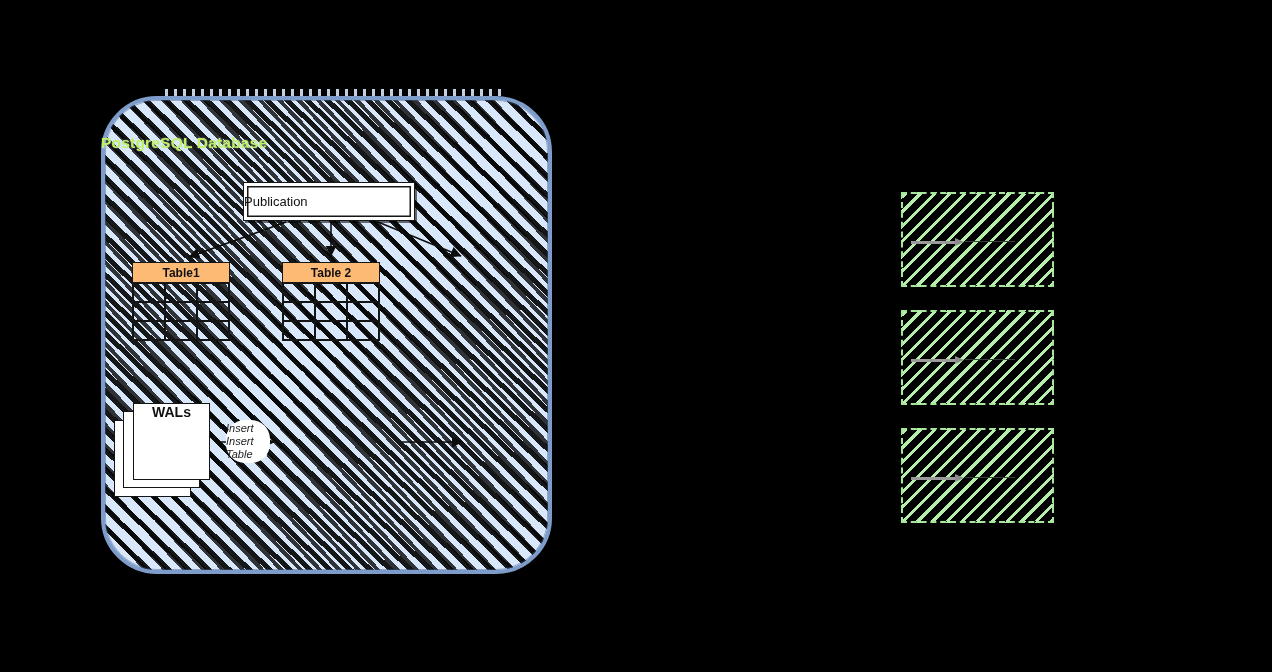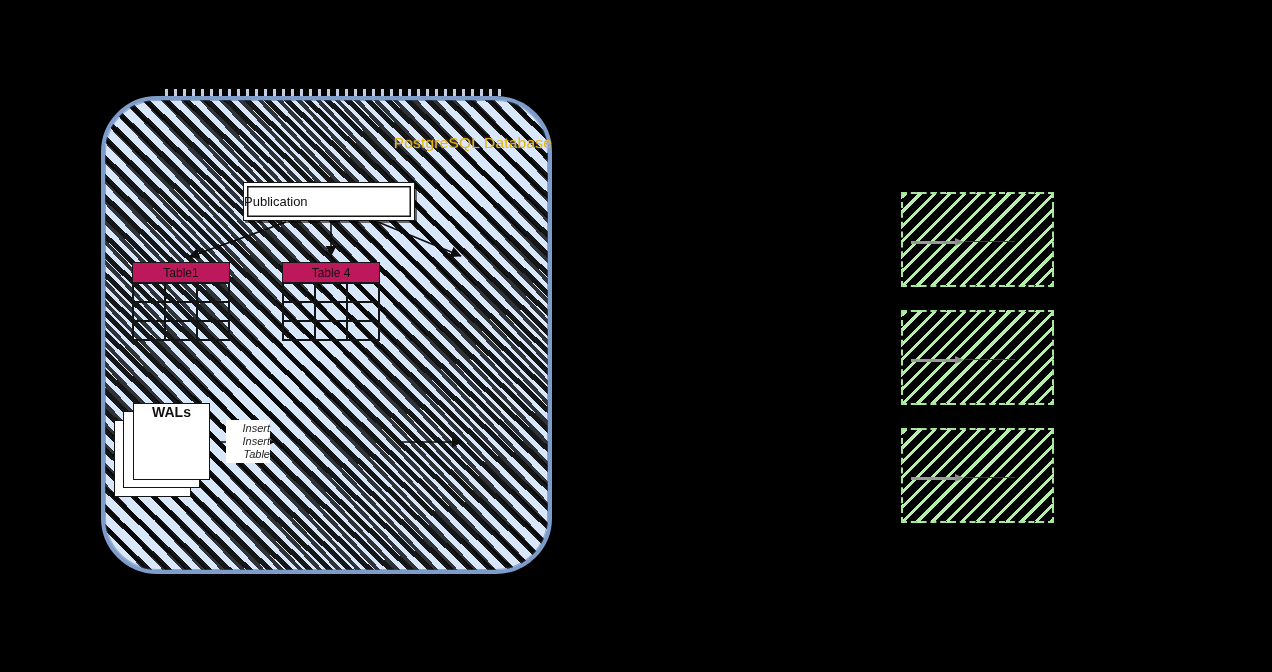--- a/index.html
+++ b/index.html
@@ -16,53 +16,53 @@
       repeating-linear-gradient(44deg, rgba(5,5,5,.92) 0 5px, transparent 5px 14px),
       repeating-linear-gradient(46.5deg, rgba(5,5,5,.8) 0 4px, transparent 4px 14px);
     box-shadow: inset 0 0 0 1px rgba(60,90,140,.45);
   }
   #rough-overshoot{
     position:absolute;left:165px;top:89px;width:340px;height:7px;
     background:repeating-linear-gradient(90deg,#d9e7fb 0 3px, transparent 3px 9px);
     opacity:.9;
   }
   .db-title{
-    position:absolute;left:101px;top:134px;width:451px;text-align:right;
-    font-size:15.5px;font-weight:normal;color:#eab308;letter-spacing:.2px;
+    position:absolute;left:101px;top:134px;width:451px;text-align:left;
+    font-size:15.5px;font-weight:bold;color:#bef264;letter-spacing:.2px;
     text-shadow:0 0 2px rgba(218,232,252,.6);
   }
   
   .node{position:absolute;background:#fff;border:1.5px solid #161616;box-sizing:border-box;
         display:flex;align-items:center;justify-content:flex-start;}
   
   #publication{
     left:243px;top:182px;width:172px;height:39px;font-size:13px;
     box-shadow:inset 0 0 0 3px #fff, inset 0 0 0 4.5px #161616, 2px 2px 0 rgba(0,0,0,.55);
   }
   
   .tbl{position:absolute;width:98px;box-sizing:border-box;}
   .tbl-header{
-    background:#be185d;border:1.5px solid #161616;box-sizing:border-box;height:21px;
+    background:#fdba74;border:1.5px solid #161616;box-sizing:border-box;height:21px;
     display:flex;align-items:center;justify-content:center;
-    font-size:12px;font-weight:normal;
+    font-size:12px;font-weight:bold;
   }
   .tbl-grid{
     display:grid;grid-template-columns:repeat(3,1fr);grid-template-rows:repeat(3,19px);
     border:1.5px solid #161616;border-top:none;box-sizing:border-box;background:transparent;
   }
   .tbl-cell{border:1px solid #141414;box-sizing:border-box;background:transparent;}
   
   .wal-sheet{position:absolute;width:77px;height:77px;background:#fff;border:1.6px solid #141414;
              box-sizing:border-box;}
   #wal-front{display:flex;align-items:flex-start;justify-content:center;font-size:14px;font-weight:bold;}
   
   #wal-events{
     position:absolute;left:226px;top:420px;width:44px;
-    background:#fff;padding:2px 0;text-align:right;
-    font-size:11px;font-style:italic;line-height:13px;color:#1d1d1d;
+    background:#fff;padding:2px 0;text-align:left;
+    font-size:11px;font-style:italic;line-height:13px;color:#1d1d1d;border-radius:19px;
   }
   
   #output-plugin{left:283px;top:418px;width:118px;height:48px;font-size:13px;
                  box-shadow:2px 2px 0 rgba(0,0,0,.5);}
   .proc-bar{position:absolute;top:0;bottom:0;width:1.6px;background:#161616;}
   .proc-bar.left{left:12px;} .proc-bar.right{right:12px;}
   
   #replication-slot{
     left:468px;top:424px;width:104px;height:37px;font-size:12.5px;
     border-radius:3px 22px 22px 3px / 3px 50% 50% 3px;
@@ -124,21 +124,21 @@
         <div class="tbl-cell"></div>
         <div class="tbl-cell"></div>
       <div class="tbl-cell"></div>
         <div class="tbl-cell"></div>
         <div class="tbl-cell"></div>
     </div>
   </div>
 
   <div class="tbl layer3" style="left:282px;top:262px;">
     <div class="tbl-header">
-      <span>Table 4</span>
+      <span>Table 2</span>
     </div>
     <div class="tbl-grid">
       <div class="tbl-cell"></div>
         <div class="tbl-cell"></div>
         <div class="tbl-cell"></div>
       <div class="tbl-cell"></div>
         <div class="tbl-cell"></div>
         <div class="tbl-cell"></div>
       <div class="tbl-cell"></div>
         <div class="tbl-cell"></div>

